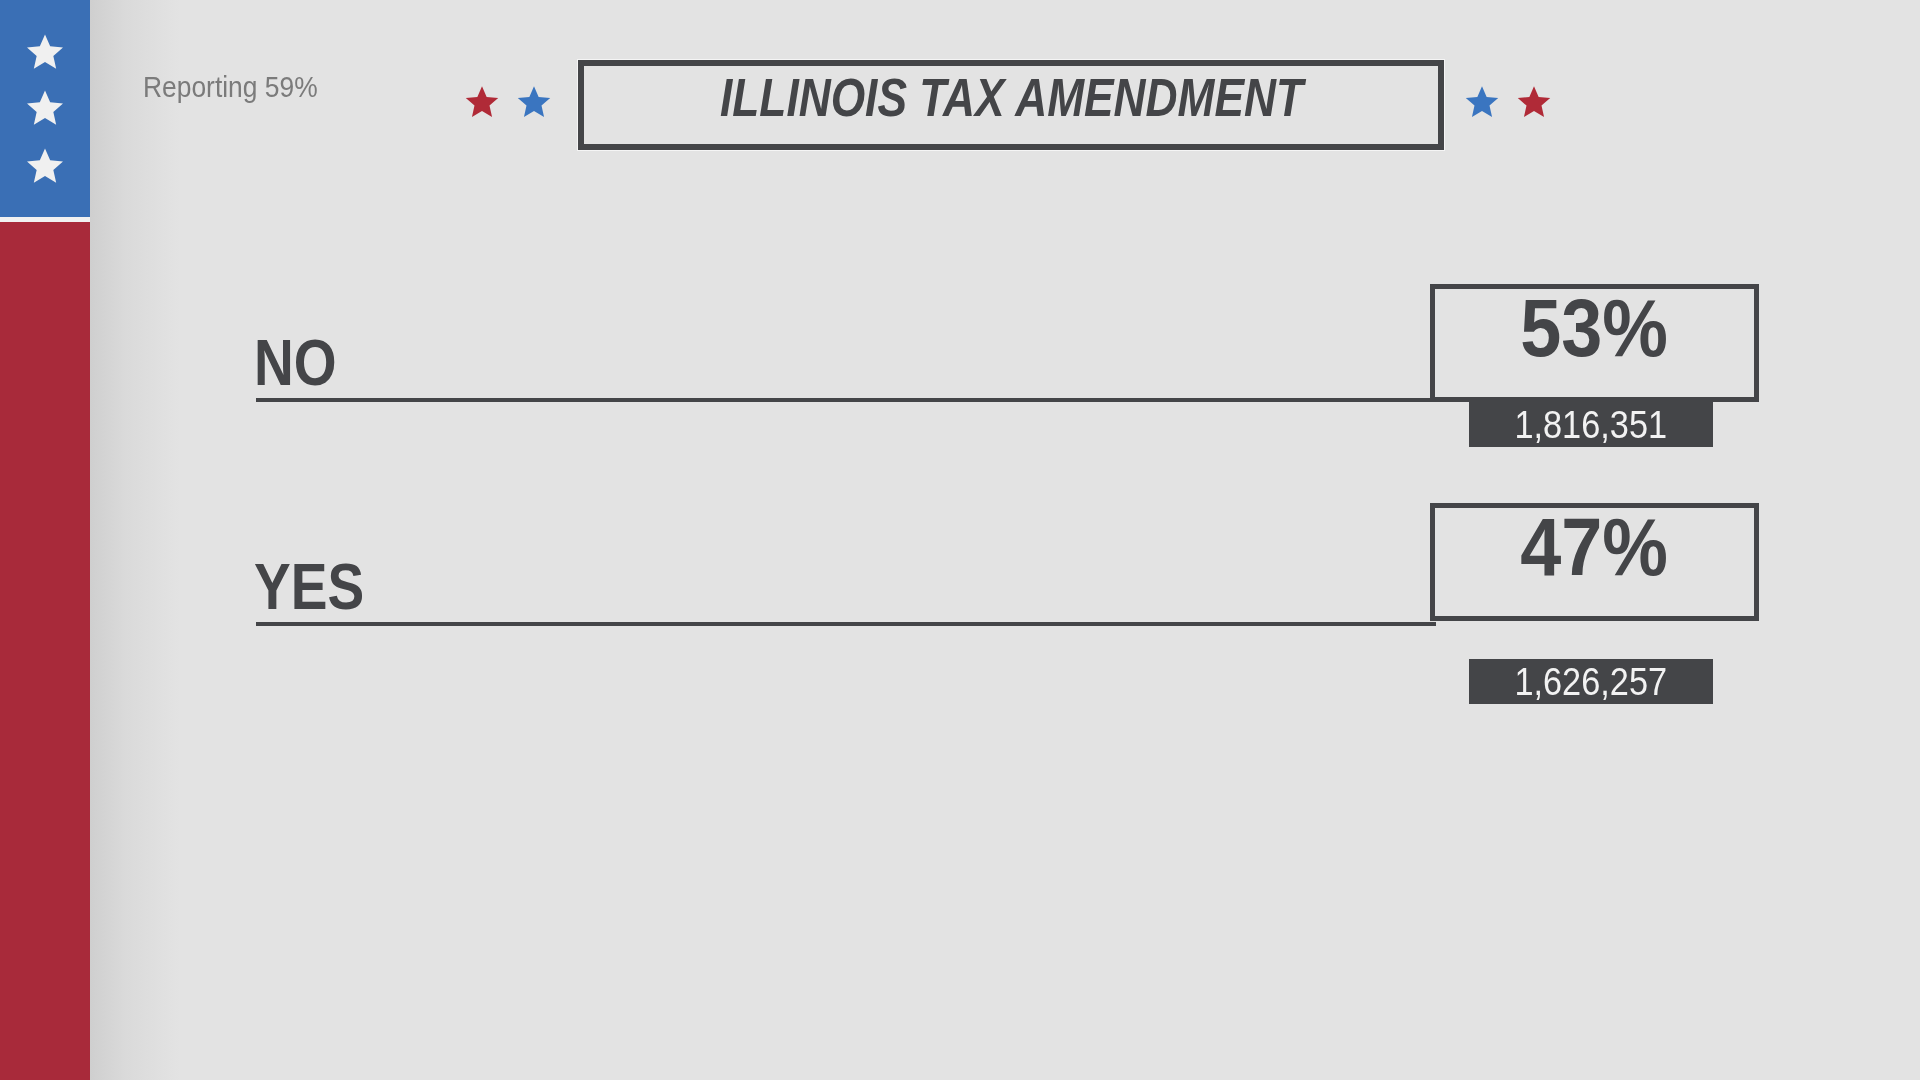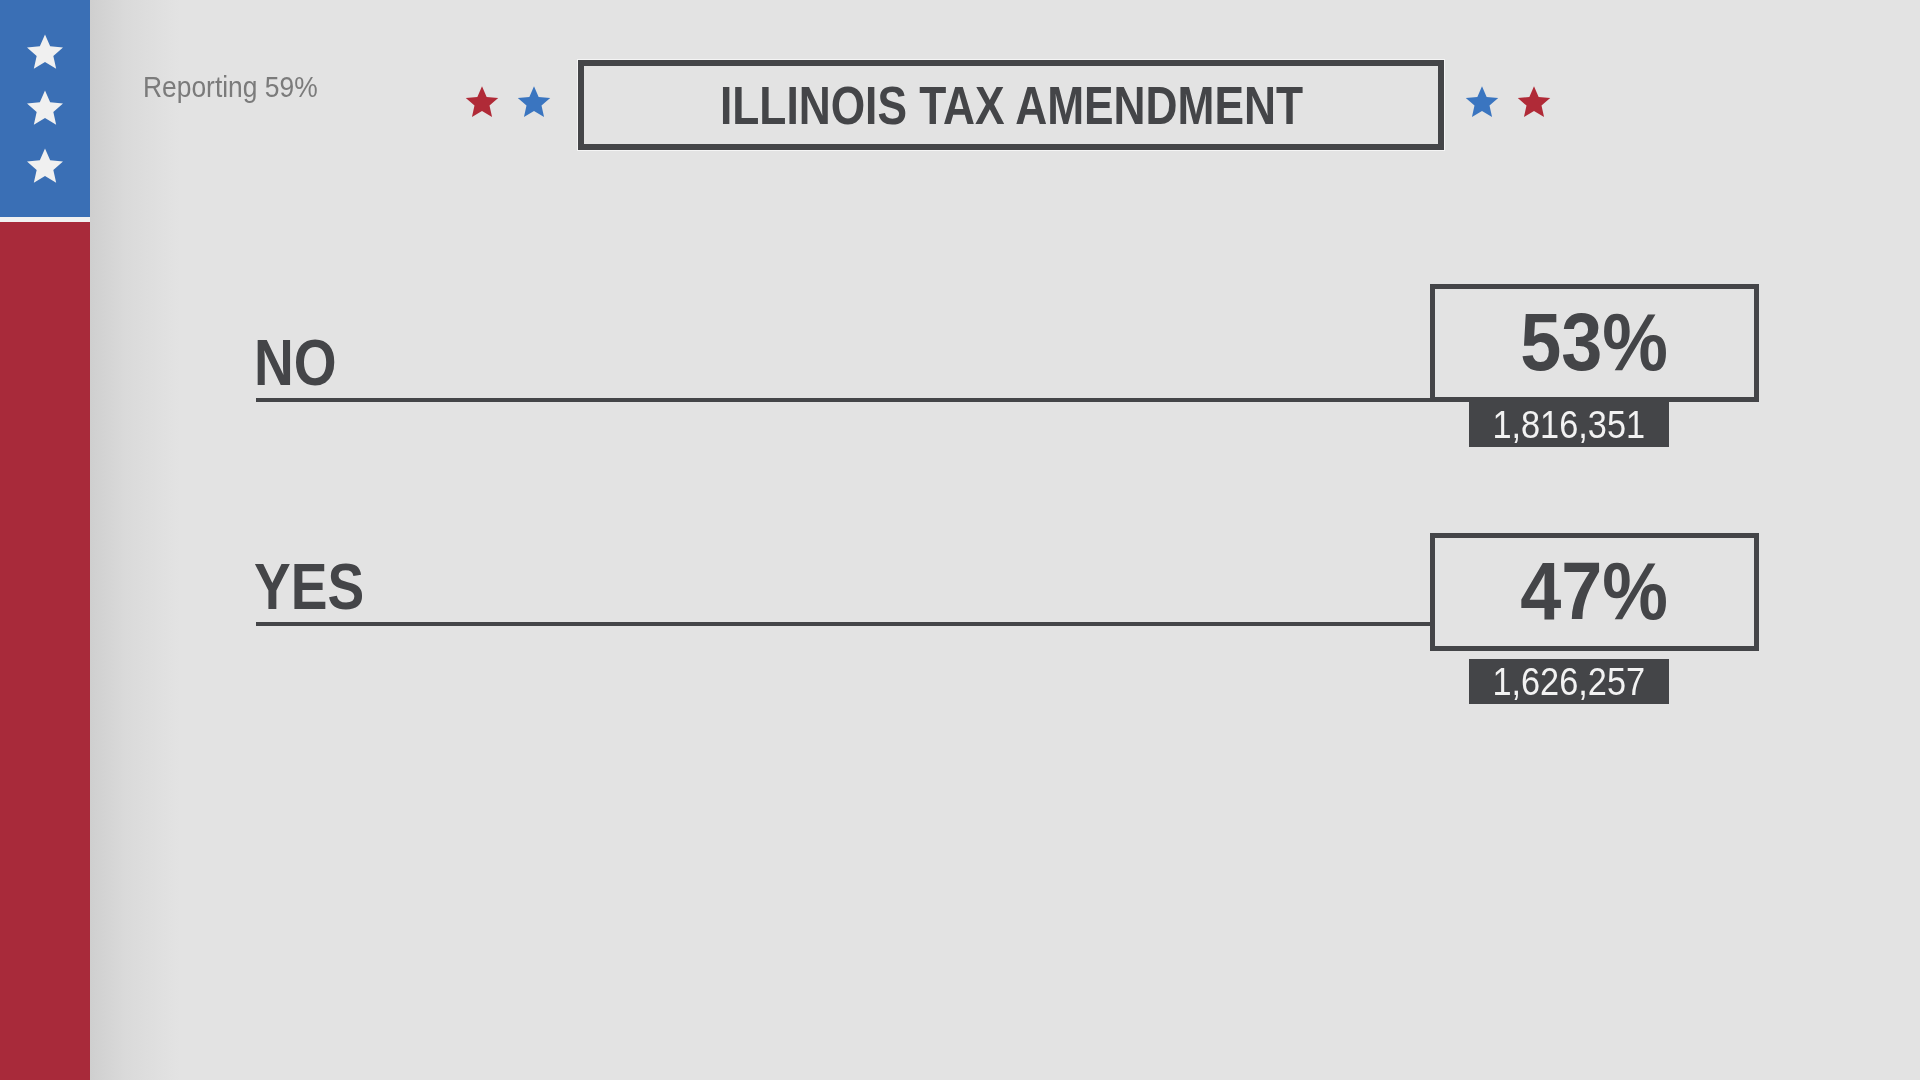--- a/index.html
+++ b/index.html
@@ -26,44 +26,44 @@
   }
   .flag-star svg, .deco-star svg { width:100%; height:100%; display:block; }
   .reporting {
     position:absolute; left:143px; top:70px; font-size:30px; color:#7b7b7b;
     transform:scaleX(0.88); transform-origin:left top; white-space:nowrap;
   }
   .deco-star { position:absolute; top:84px; width:36px; height:36px; }
   .title-box {
     position:absolute; left:578px; top:60px; width:854px; height:78px;
     border:6px solid #444548; box-shadow:0 0 0 1px #f5f5f5;
-    display:flex; align-items:center; justify-content:center;
+    display:flex; justify-content:center;font-style:italic;
   }
   .title-text {
     font-weight:bold; font-size:54px; color:#444548; white-space:nowrap;
     transform:scaleX(0.82); letter-spacing:0px;
   }
   .option-label {
     position:absolute; left:254px; font-weight:bold; font-size:64px; color:#444548;
     transform:scaleX(0.86); transform-origin:left top; white-space:nowrap; line-height:1;
   }
   .option-line {
     position:absolute; left:256px; width:1180px; height:4px; background:#444548;
   }
   .pct-box {
     position:absolute; left:1430px; width:319px; height:108px;
     border:5px solid #444548; background:#e3e3e3;
-    display:flex; align-items:center; justify-content:center;
+    display:flex; justify-content:center;
   }
   .pct-text {
     font-weight:bold; font-size:82px; color:#444548; white-space:nowrap;
     transform:scaleX(0.9); line-height:1; margin-top:-2px;
   }
   .count-badge {
-    position:absolute; left:1469px; width:200px; height:45px; background:#444548;
+    position:absolute; left:1469px; width:244px; height:45px; background:#444548;
     display:flex; align-items:center; justify-content:center;
   }
   .count-text {
     font-size:39px; color:#f2f2f2; white-space:nowrap; transform:scaleX(0.88); line-height:1;
   }
 </style>
 </head>
 <body>
 
 <div class="shadow"></div>
@@ -124,19 +124,19 @@
     <span class="pct-text">53%</span>
   </div>
   <div class="count-badge" style="top:402px">
     <span class="count-text">1,816,351</span>
   </div>
 </div>
 
 <div>
   <div class="option-label" style="top:555px">YES</div>
   <div class="option-line" style="top:622px"></div>
-  <div class="pct-box" style="top:533px">
+  <div class="pct-box" style="top:503px">
     <span class="pct-text">47%</span>
   </div>
   <div class="count-badge" style="top:659px">
     <span class="count-text">1,626,257</span>
   </div>
 </div>
 
 </body></html>

